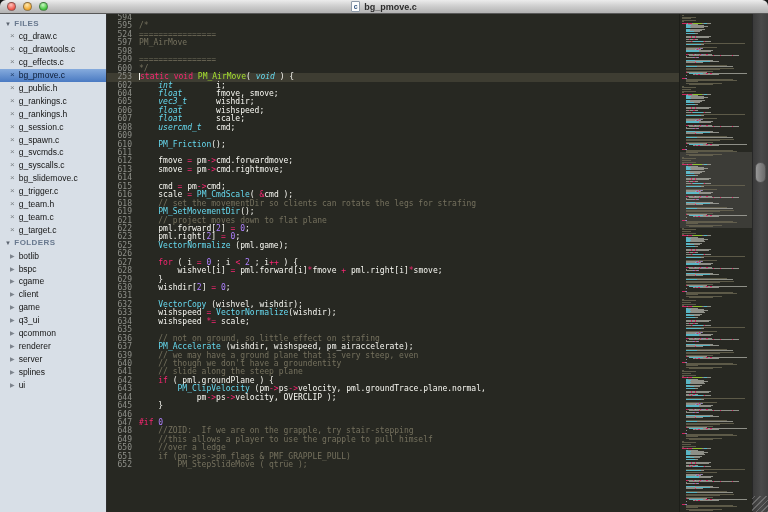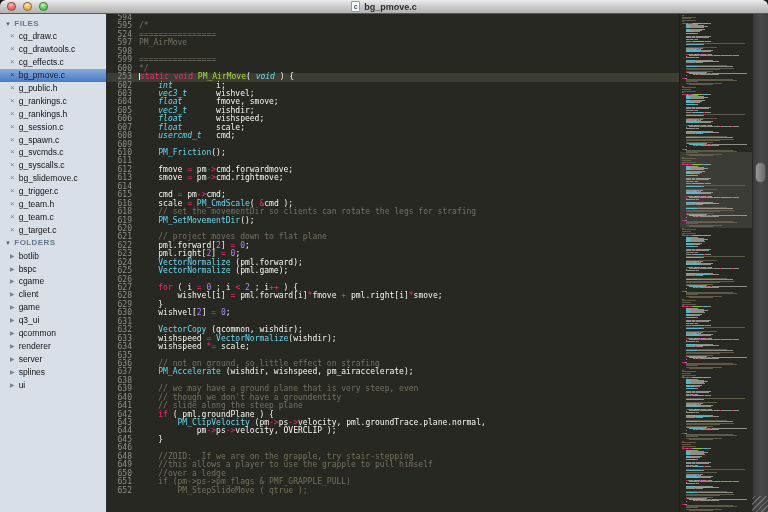--- a/index.html
+++ b/index.html
@@ -204,63 +204,60 @@
       <div class="code-lines" id="code-lines">
           <div class="line"><span class="gutter">594</span></div>
           <div class="line"><span class="gutter">595</span><span class="tok cm">/*</span></div>
           <div class="line"><span class="gutter">524</span><span class="tok cm">================</span></div>
           <div class="line"><span class="gutter">597</span><span class="tok cm">PM_AirMove</span></div>
           <div class="line"><span class="gutter">598</span></div>
           <div class="line"><span class="gutter">599</span><span class="tok cm">================</span></div>
           <div class="line"><span class="gutter">600</span><span class="tok cm">*/</span></div>
           <div class="line current"><span class="gutter">253</span><span class="caret"></span><span class="tok k">static</span><span class="tok p"> </span><span class="tok k">void</span><span class="tok p"> </span><span class="tok fd">PM_AirMove</span><span class="tok p">( </span><span class="tok t">void</span><span class="tok p"> ) {</span></div>
           <div class="line"><span class="gutter">602</span><span class="tok p">    </span><span class="tok t">int</span><span class="tok p">         i;</span></div>
-          <div class="line"><span class="gutter">603</span><span class="tok p">    </span><span class="tok t">vec3_t</span><span class="tok p">      wishvel;</span></div>
           <div class="line"><span class="gutter">604</span><span class="tok p">    </span><span class="tok t">float</span><span class="tok p">       fmove, smove;</span></div>
           <div class="line"><span class="gutter">605</span><span class="tok p">    </span><span class="tok t">vec3_t</span><span class="tok p">      wishdir;</span></div>
           <div class="line"><span class="gutter">606</span><span class="tok p">    </span><span class="tok t">float</span><span class="tok p">       wishspeed;</span></div>
           <div class="line"><span class="gutter">607</span><span class="tok p">    </span><span class="tok t">float</span><span class="tok p">       scale;</span></div>
           <div class="line"><span class="gutter">608</span><span class="tok p">    </span><span class="tok t">usercmd_t</span><span class="tok p">   cmd;</span></div>
           <div class="line"><span class="gutter">609</span></div>
           <div class="line"><span class="gutter">610</span><span class="tok p">    </span><span class="tok fc">PM_Friction</span><span class="tok p">();</span></div>
           <div class="line"><span class="gutter">611</span></div>
           <div class="line"><span class="gutter">612</span><span class="tok p">    fmove </span><span class="tok k">=</span><span class="tok p"> pm</span><span class="tok k">-&gt;</span><span class="tok p">cmd.forwardmove;</span></div>
           <div class="line"><span class="gutter">613</span><span class="tok p">    smove </span><span class="tok k">=</span><span class="tok p"> pm</span><span class="tok k">-&gt;</span><span class="tok p">cmd.rightmove;</span></div>
           <div class="line"><span class="gutter">614</span></div>
           <div class="line"><span class="gutter">615</span><span class="tok p">    cmd </span><span class="tok k">=</span><span class="tok p"> pm</span><span class="tok k">-&gt;</span><span class="tok p">cmd;</span></div>
           <div class="line"><span class="gutter">616</span><span class="tok p">    scale </span><span class="tok k">=</span><span class="tok p"> </span><span class="tok fc">PM_CmdScale</span><span class="tok p">( </span><span class="tok k">&amp;</span><span class="tok p">cmd );</span></div>
           <div class="line"><span class="gutter">618</span><span class="tok cm">    // set the movementDir so clients can rotate the legs for strafing</span></div>
           <div class="line"><span class="gutter">619</span><span class="tok p">    </span><span class="tok fc">PM_SetMovementDir</span><span class="tok p">();</span></div>
-          <div class="line"><span class="gutter">620</span></div>
           <div class="line"><span class="gutter">621</span><span class="tok cm">    // project moves down to flat plane</span></div>
           <div class="line"><span class="gutter">622</span><span class="tok p">    pml.forward[</span><span class="tok n">2</span><span class="tok p">] </span><span class="tok k">=</span><span class="tok p"> </span><span class="tok n">0</span><span class="tok p">;</span></div>
           <div class="line"><span class="gutter">623</span><span class="tok p">    pml.right[</span><span class="tok n">2</span><span class="tok p">] </span><span class="tok k">=</span><span class="tok p"> </span><span class="tok n">0</span><span class="tok p">;</span></div>
-          <div class="line"><span class="gutter">624</span><span class="tok p">    </span><span class="tok fc">VectorNormalize</span><span class="tok p"> (pml.forward);</span></div>
           <div class="line"><span class="gutter">625</span><span class="tok p">    </span><span class="tok fc">VectorNormalize</span><span class="tok p"> (pml.game);</span></div>
           <div class="line"><span class="gutter">626</span></div>
           <div class="line"><span class="gutter">627</span><span class="tok p">    </span><span class="tok k">for</span><span class="tok p"> ( i </span><span class="tok k">=</span><span class="tok p"> </span><span class="tok n">0</span><span class="tok p"> ; i </span><span class="tok k">&lt;</span><span class="tok p"> </span><span class="tok n">2</span><span class="tok p"> ; i</span><span class="tok k">++</span><span class="tok p"> ) {</span></div>
           <div class="line"><span class="gutter">628</span><span class="tok p">        wishvel[i] </span><span class="tok k">=</span><span class="tok p"> pml.forward[i]</span><span class="tok k">*</span><span class="tok p">fmove </span><span class="tok k">+</span><span class="tok p"> pml.right[i]</span><span class="tok k">*</span><span class="tok p">smove;</span></div>
           <div class="line"><span class="gutter">629</span><span class="tok p">    }</span></div>
-          <div class="line"><span class="gutter">630</span><span class="tok p">    wishvel[</span><span class="tok n">2</span><span class="tok p">] </span><span class="tok k">=</span><span class="tok p"> </span><span class="tok n">0</span><span class="tok p">;</span></div>
+          <div class="line"><span class="gutter">630</span><span class="tok p">    wishdir[</span><span class="tok n">2</span><span class="tok p">] </span><span class="tok k">=</span><span class="tok p"> </span><span class="tok n">0</span><span class="tok p">;</span></div>
           <div class="line"><span class="gutter">631</span></div>
-          <div class="line"><span class="gutter">632</span><span class="tok p">    </span><span class="tok fc">VectorCopy</span><span class="tok p"> (qcommon, wishdir);</span></div>
+          <div class="line"><span class="gutter">632</span><span class="tok p">    </span><span class="tok fc">VectorCopy</span><span class="tok p"> (wishvel, wishdir);</span></div>
           <div class="line"><span class="gutter">633</span><span class="tok p">    wishspeed </span><span class="tok k">=</span><span class="tok p"> </span><span class="tok fc">VectorNormalize</span><span class="tok p">(wishdir);</span></div>
           <div class="line"><span class="gutter">634</span><span class="tok p">    wishspeed </span><span class="tok k">*=</span><span class="tok p"> scale;</span></div>
           <div class="line"><span class="gutter">635</span></div>
           <div class="line"><span class="gutter">636</span><span class="tok cm">    // not on ground, so little effect on strafing</span></div>
           <div class="line"><span class="gutter">637</span><span class="tok p">    </span><span class="tok fc">PM_Accelerate</span><span class="tok p"> (wishdir, wishspeed, pm_airaccelerate);</span></div>
-          <div class="line"><span class="gutter">638</span></div>
           <div class="line"><span class="gutter">639</span><span class="tok cm">    // we may have a ground plane that is very steep, even</span></div>
           <div class="line"><span class="gutter">640</span><span class="tok cm">    // though we don't have a groundentity</span></div>
           <div class="line"><span class="gutter">641</span><span class="tok cm">    // slide along the steep plane</span></div>
           <div class="line"><span class="gutter">642</span><span class="tok p">    </span><span class="tok k">if</span><span class="tok p"> ( pml.groundPlane ) {</span></div>
           <div class="line"><span class="gutter">643</span><span class="tok p">        </span><span class="tok fc">PM_ClipVelocity</span><span class="tok p"> (pm</span><span class="tok k">-&gt;</span><span class="tok p">ps</span><span class="tok k">-&gt;</span><span class="tok p">velocity, pml.groundTrace.plane.normal,</span></div>
           <div class="line"><span class="gutter">644</span><span class="tok p">            pm</span><span class="tok k">-&gt;</span><span class="tok p">ps</span><span class="tok k">-&gt;</span><span class="tok p">velocity, OVERCLIP );</span></div>
           <div class="line"><span class="gutter">645</span><span class="tok p">    }</span></div>
           <div class="line"><span class="gutter">646</span></div>
+          <div class="line"><span class="gutter">647</span><span class="tok k">#if</span><span class="tok p"> </span><span class="tok n">0</span></div>
           <div class="line"><span class="gutter">648</span><span class="tok cm">    //ZOID:  If we are on the grapple, try stair-stepping</span></div>
           <div class="line"><span class="gutter">649</span><span class="tok cm">    //this allows a player to use the grapple to pull himself</span></div>
           <div class="line"><span class="gutter">650</span><span class="tok cm">    //over a ledge</span></div>
           <div class="line"><span class="gutter">651</span><span class="tok cm">    if (pm-&gt;ps-&gt;pm_flags &amp; PMF_GRAPPLE_PULL)</span></div>
           <div class="line"><span class="gutter">652</span><span class="tok cm">        PM_StepSlideMove ( qtrue );</span></div>
         </div>
       <div class="minimap" id="minimap">
         <div class="minimap-viewport"></div>
       <div class="mline"></div>
           <div class="mline">

